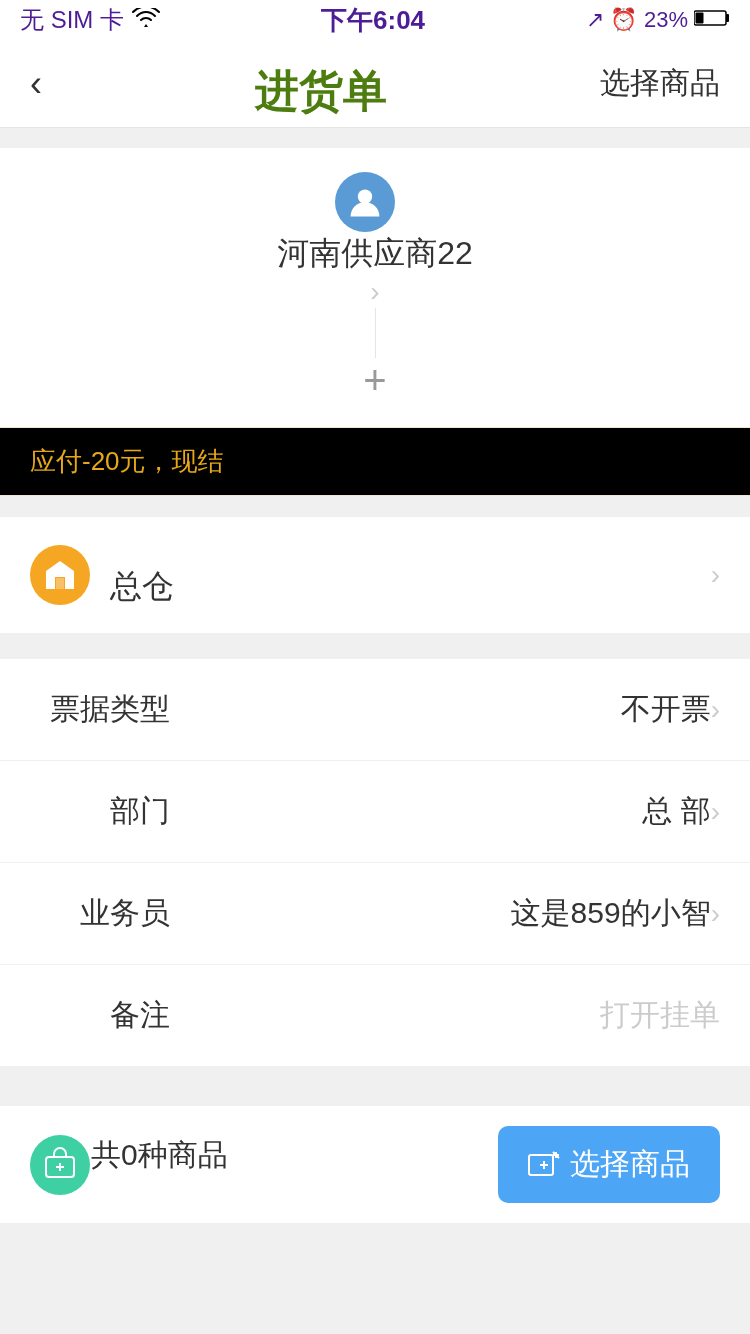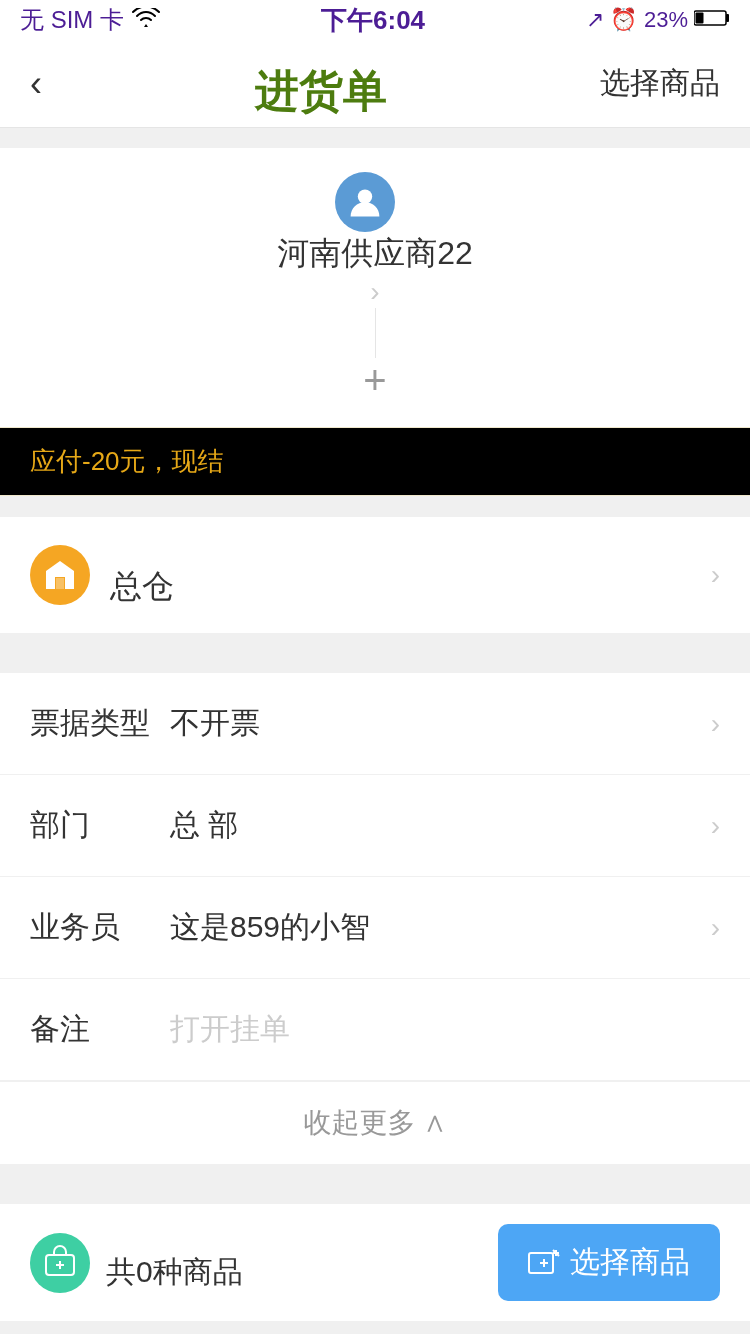--- a/index.html
+++ b/index.html
@@ -144,21 +144,22 @@
     .warehouse-name {
       flex: 1;
       font-size: 32px;
       color: #333;
       margin-top: 24px;
     }
 
     
     .form-section {
       background: #fff;
-      margin-top: 20px;
+      margin-top: 6px;
+      text-align: right;
     }
     .form-row {
       display: flex;
       align-items: center;
       padding: 30px 30px;
       border-bottom: 1px solid #f0f0f0;
       min-height: 90px;
     }
     .form-row:last-child {
       border-bottom: none;
@@ -197,22 +198,22 @@
     .bottom-bar {
       background: #fff;
       margin-top: 20px;
       display: flex;
       align-items: center;
       padding: 20px 30px;
       justify-content: space-between;
     }
     .product-info {
       display: flex;
-      align-items: flex-end;
-      gap: 16px;
+      align-items: flex-start;
+      gap: 1px;
     }
     .product-icon-wrap {
       width: 60px;
       height: 60px;
       border-radius: 50%;
       background: #3ecfa3;
       display: flex;
       align-items: center;
       justify-content: center;
     }
@@ -330,23 +331,20 @@
     <div class="form-row">
       <span class="form-label">业务员</span>
       <span class="form-value">这是859的小智</span>
       <span class="chevron">›</span>
     </div>
     <div class="form-row">
       <span class="form-label">备注</span>
       <span class="form-value placeholder">打开挂单</span>
     </div>
 
-    <div class="collapse-row">
-      <span class="collapse-text">收起更多 ∧</span>
-    </div>
   </div>
 
   <div class="section-gap"></div>
 
   <div class="bottom-bar">
     <div class="product-info">
       <div class="product-icon-wrap">
         <svg width="36" height="36" viewBox="0 0 36 36" fill="white">
           <rect x="4" y="10" width="28" height="20" rx="3" stroke="white" stroke-width="2" fill="none"></rect>
           <path d="M12 10V7a6 6 0 0112 0v3" stroke="white" stroke-width="2" fill="none"></path>

